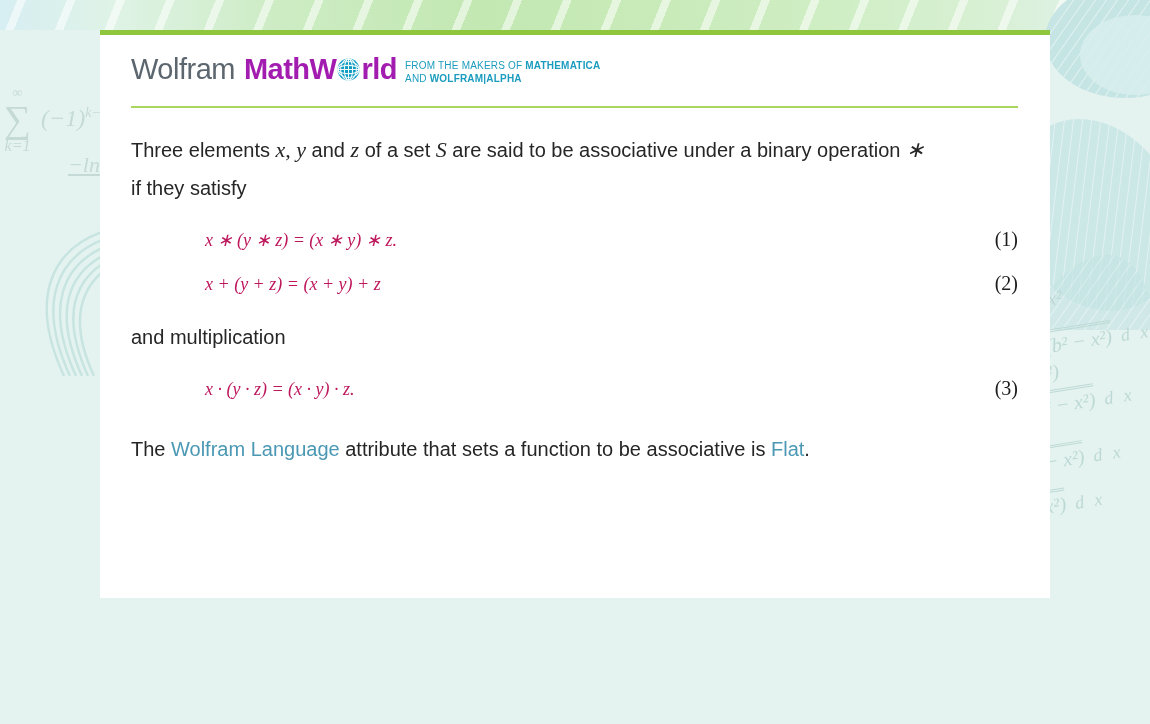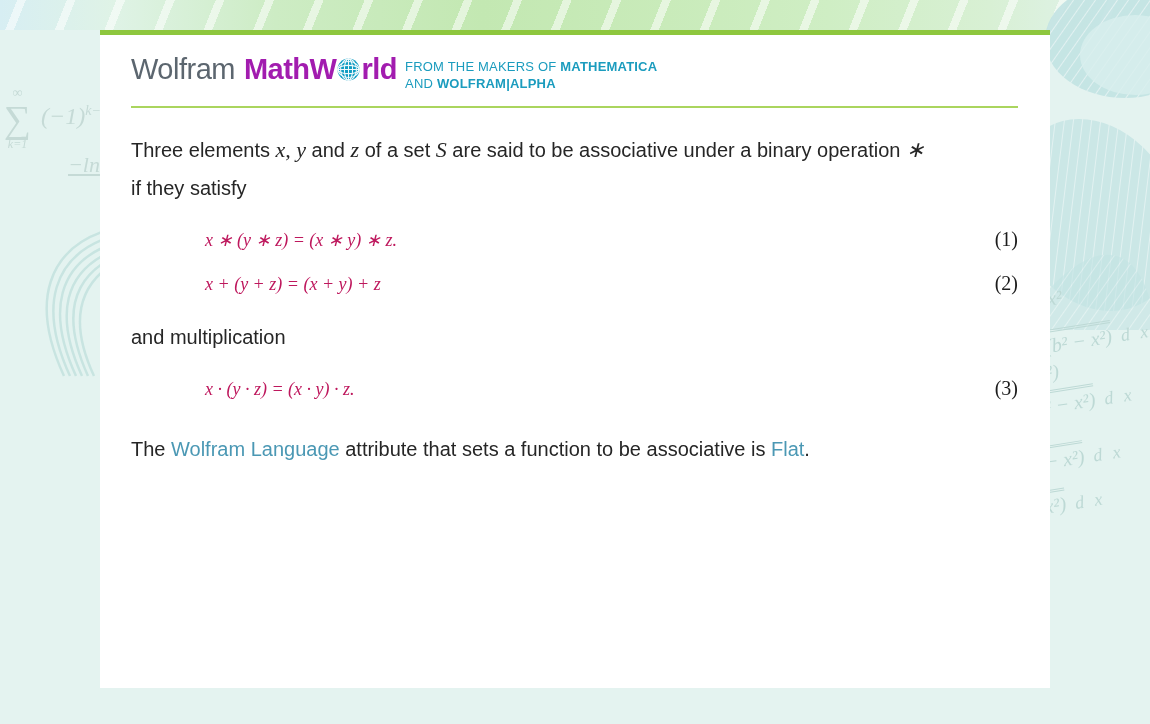--- a/index.html
+++ b/index.html
@@ -20,47 +20,47 @@
       rgba(255,255,255,0) 24px 46px);
   }
   .bg-sum{
     position:absolute;left:4px;top:86px;z-index:1;
     color:#c5dad6;font-family:"Liberation Serif",serif;font-size:24px;font-style:italic;
     white-space:nowrap;
   }
   .sigma-block{display:inline-flex;flex-direction:column;align-items:center;font-style:normal;line-height:1;vertical-align:middle;}
   .sigma-block .inf{font-size:14px;}
   .sigma-block .sig{font-size:38px;}
-  .sigma-block .low{font-size:12px;font-style:italic;font-family:Liberation Serif, serif;}
+  .sigma-block .low{font-size:16px;font-style:italic;font-family:Liberation Serif, serif;}
   .sum-body{font-size:24px;margin-left:4px;}
   .sum-body sup{font-size:14px;}
   .bg-ln{
     position:absolute;left:68px;top:152px;z-index:1;
     color:#c5dad6;font-family:"Liberation Serif",serif;font-size:22px;font-style:italic;text-decoration:underline;
   }
   .bg-art{position:absolute;z-index:1;}
   .frag{
     position:absolute;z-index:1;color:#bdd9d5;
     font-family:"Liberation Serif",serif;font-style:italic;font-size:20px;
     transform:rotate(-9deg);white-space:nowrap;
   }
   .frag .bar{border-top:3px double #bdd9d5;padding-top:2px;display:inline-block;}
   .frag .tail{margin-left:9px;font-size:18px;letter-spacing:3px;}
   
   .card{
-    position:absolute;left:100px;top:30px;width:950px;height:658px;z-index:2;
+    position:absolute;left:100px;top:30px;width:950px;height:568px;z-index:2;
     background:#ffffff;border-top:5px solid #8ec73e;box-sizing:border-box;
     padding:20px 32px 0 31px;
   }
   
   .logo-row{display:flex;align-items:flex-start;text-decoration:none;cursor:pointer;width:max-content;}
   .logo-wolfram{font-size:29px;line-height:1;color:#5c666f;letter-spacing:-.5px;}
   .logo-mathworld{font-size:29px;line-height:1;color:#a21caf;letter-spacing:-.5px;margin-left:9px;font-weight:bold;}
   .globe{display:inline-block;width:23px;height:23px;vertical-align:-2px;margin:0 1px;}
-  .tagline{margin:4px 0 4px 8px;font-size:13px;line-height:1.3;color:#1b9cbe;letter-spacing:.2px;}
+  .tagline{margin:4px 0 12px 8px;font-size:10px;line-height:1.3;color:#1b9cbe;letter-spacing:.2px;}
   .tagline b{font-weight:bold;}
   
   .page-title{
     margin:13px 0 0 0;font-size:53px;line-height:1;font-weight:normal;
     color:#3e87a6;letter-spacing:-.5px;
   }
   .title-rule{height:2px;background:#aad55e;border:0;margin:9px 0 0 0;}
   
   .para{font-size:20px;line-height:38px;color:#262626;margin:23px 0 0 0;}
   .im{font-family:"Liberation Serif",serif;font-style:italic;font-size:22px;}

